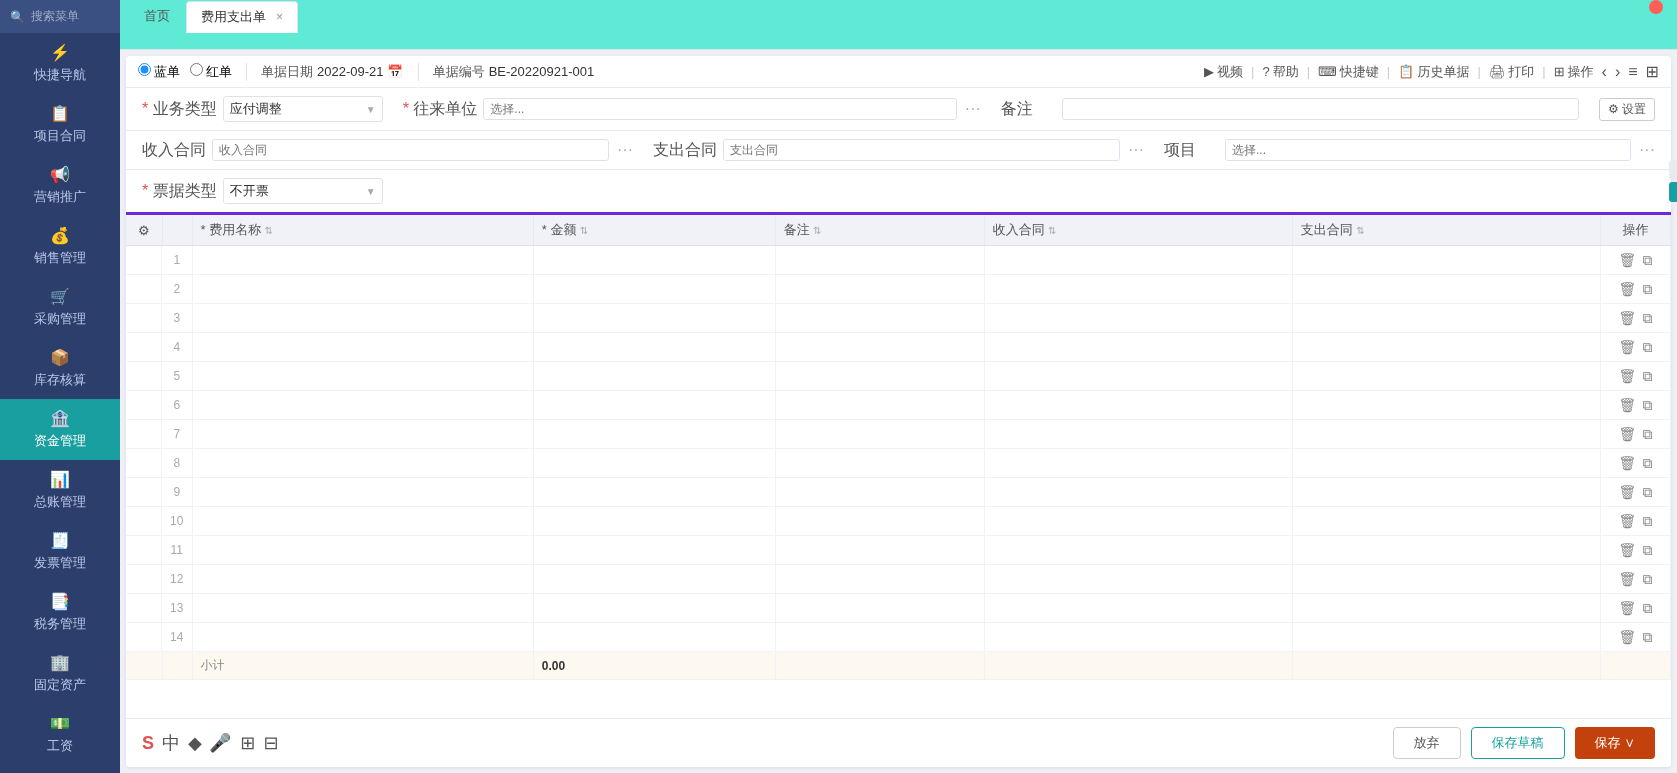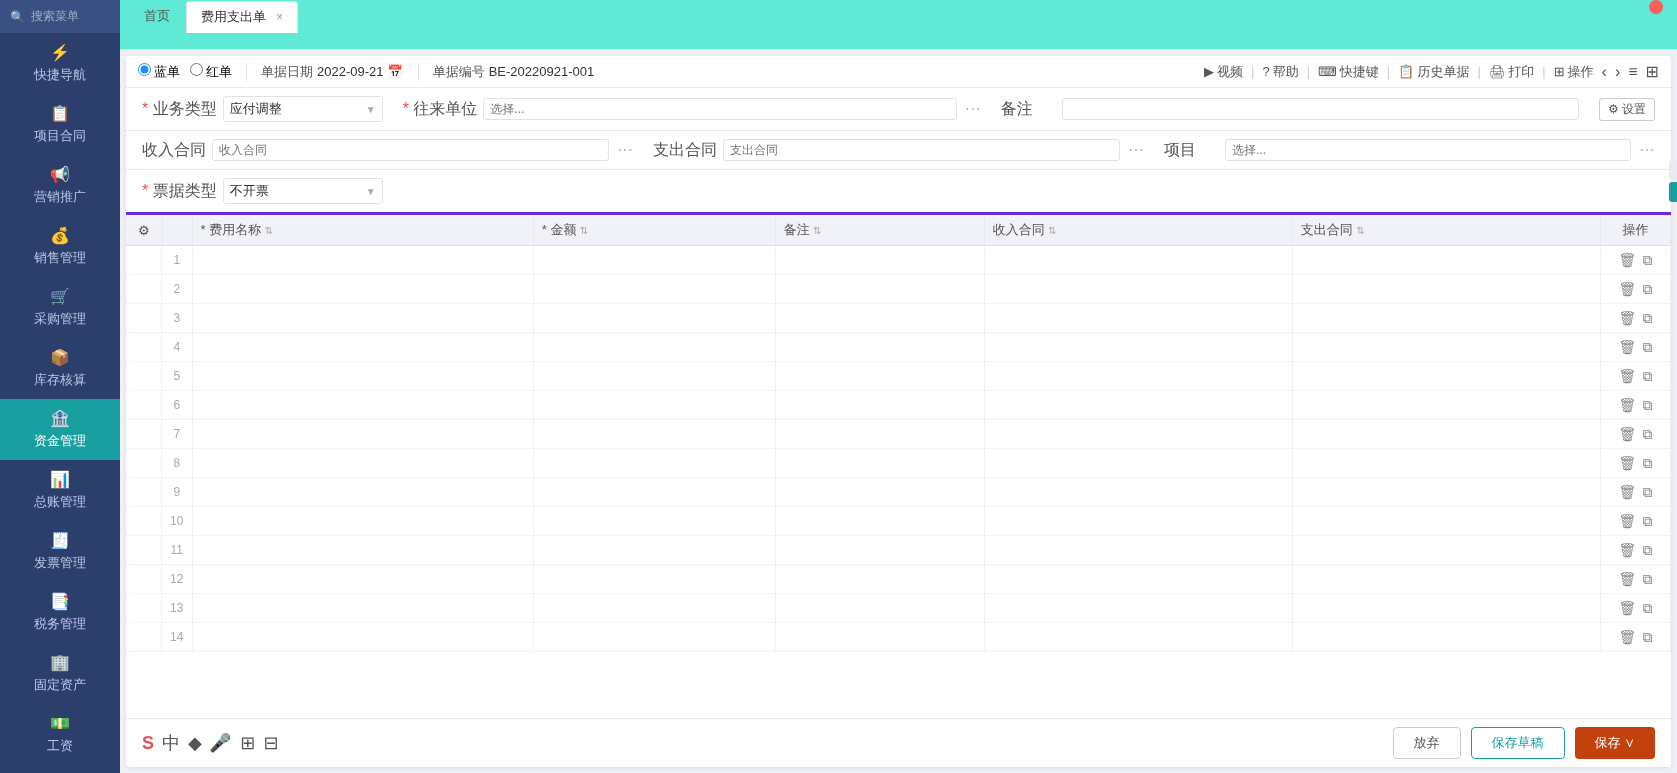--- a/index.html
+++ b/index.html
@@ -486,20 +486,30 @@
     <td></td>
     <td></td>
     <td></td>
     <td class="ops-col">
       <div class="row-ops">
         <span title="删除">🗑</span>
         <span title="复制">⧉</span>
       </div>
     </td>
   </tr>
+            <tr class="subtotal">
+  <td></td>
+  <td></td>
+  <td class="subtotal-label">小计</td>
+  <td class="subtotal-val">0.00</td>
+  <td></td>
+  <td></td>
+  <td></td>
+  <td></td>
+</tr>
           </tbody>
       </table>
     </div>
 
     <div class="footer">
       <div class="footer-icons">
         <span style="color:#e05252;font-weight:bold;font-size:18px;">S</span>
         <span style="color:#555;">中</span>
         <span style="color:#555;">◆</span>
         <span style="color:#555;">🎤</span>

